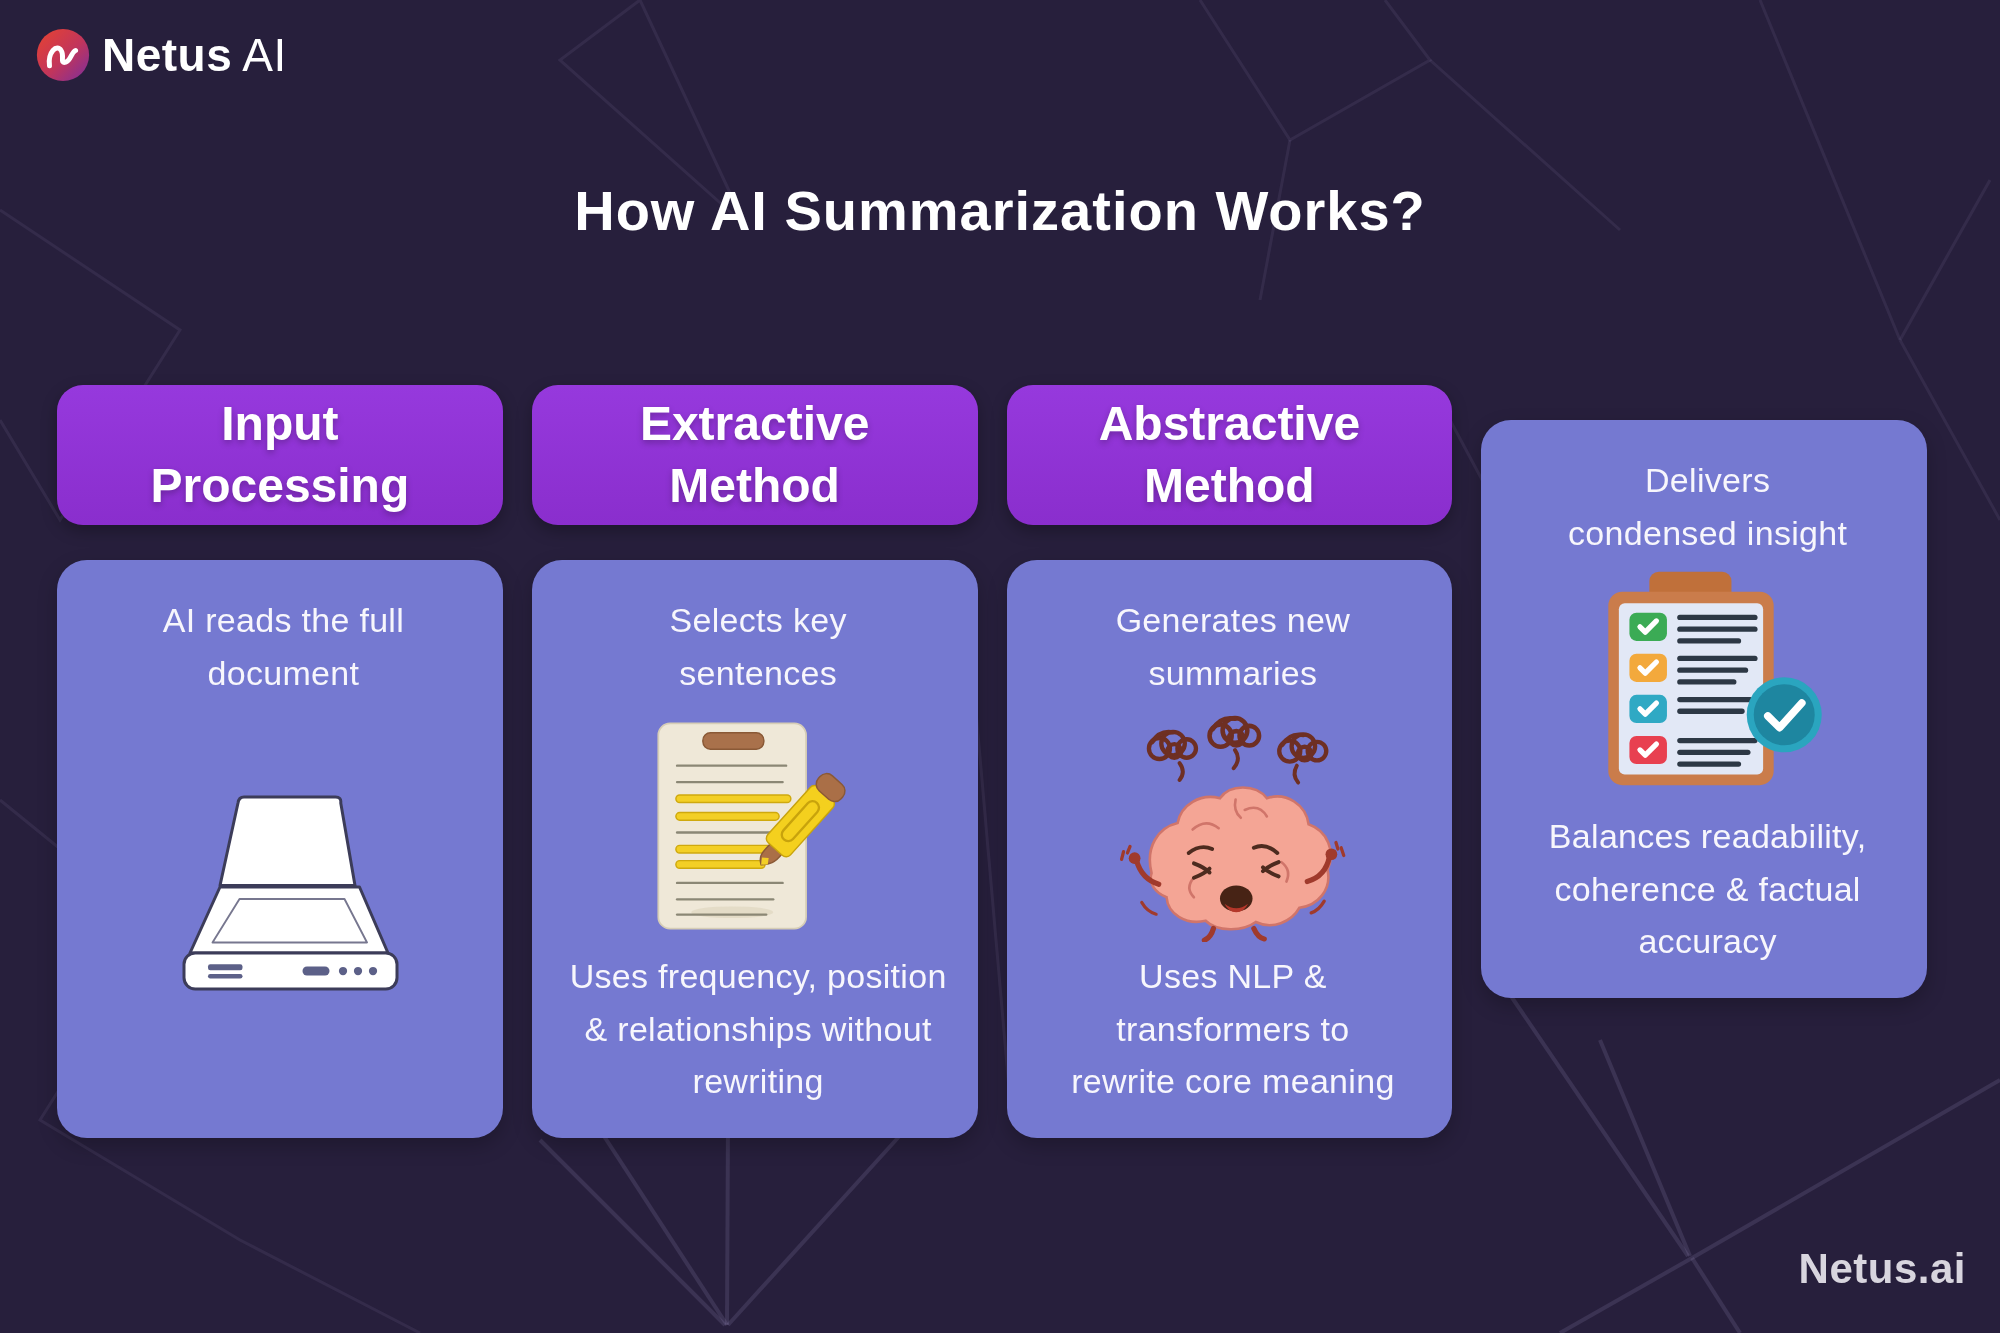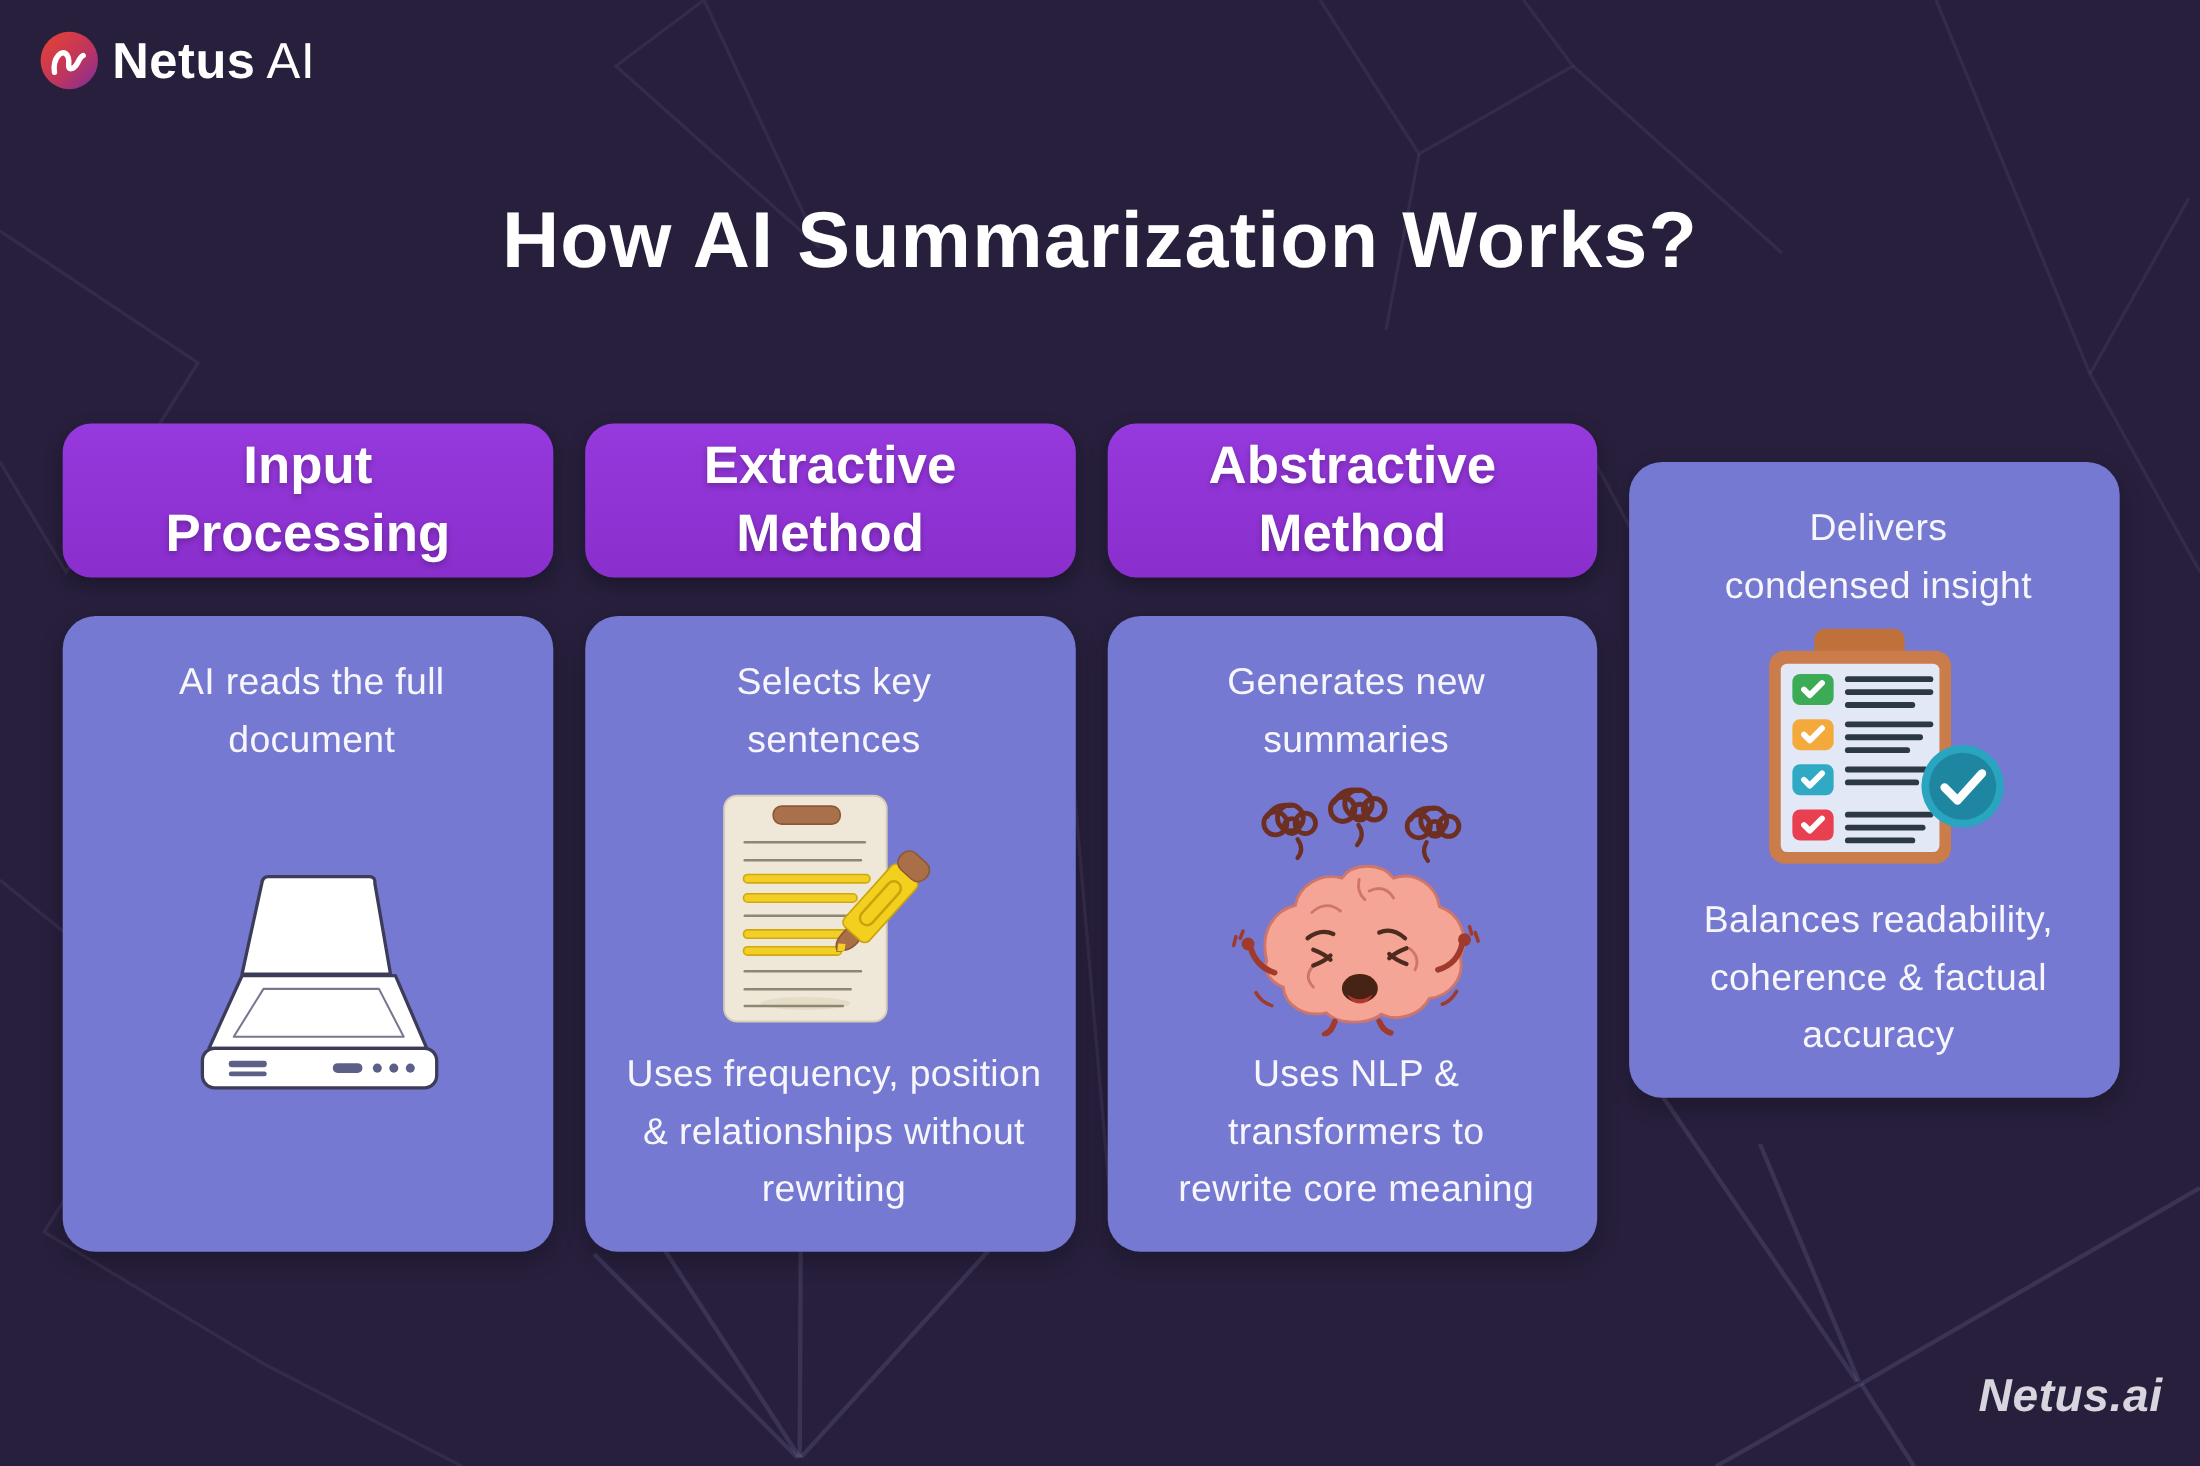--- a/index.html
+++ b/index.html
@@ -11,21 +11,21 @@
   .mesh{position:absolute;inset:0;}
   
   .brand{position:absolute;left:36px;top:28px;display:flex;align-items:center;gap:12px;}
   .brand-mark{width:54px;height:54px;display:block;}
   .brand-name{color:#ffffff;font-size:46px;letter-spacing:.5px;white-space:nowrap;}
   .brand-name .bold{font-weight:700;}
   .brand-name .light{font-weight:400;margin-left:10px;}
   
   .title{
     position:absolute;left:0;right:0;top:178px;margin:0;
-    text-align:center;color:#ffffff;font-size:72px;font-weight:700;letter-spacing:1px;
+    text-align:center;color:#ffffff;font-size:56px;font-weight:700;letter-spacing:1px;
   }
   
   .grid{
     position:absolute;left:57px;right:73px;top:385px;
     display:grid;grid-template-columns:repeat(4,1fr);column-gap:29px;
   }
   .pill{
     height:140px;border-radius:26px;
     background:linear-gradient(180deg,#9639dd,#8a2ecd);
     color:#ffffff;font-weight:700;font-size:48px;line-height:1.3;
@@ -41,21 +41,21 @@
   }
   .card-top,.card-bottom{
     margin:0;color:#f7f6fc;font-size:34px;line-height:1.55;font-weight:400;
     text-align:center;white-space:pre-line;letter-spacing:.3px;
   }
   .icon-wrap{flex:1;display:flex;align-items:center;justify-content:center;min-height:0;padding:8px 0;}
   .icon-wrap svg{display:block;max-height:100%;}
   
   .watermark{
     position:absolute;right:34px;bottom:40px;
-    color:#d8d5de;font-size:42px;font-weight:700;letter-spacing:.5px;font-style:italic;
+    color:#d8d5de;font-size:42px;font-weight:700;letter-spacing:.5px;
   }
 </style>
 </head>
 <body>
 
 <div class="stage">
 
   <svg class="mesh" width="2000" height="1333" viewBox="0 0 2000 1333">
     <g stroke="#a89ecb" stroke-opacity="0.10" stroke-width="3" fill="none">
       <path d="M640,0 L745,225 L560,60 Z"></path>

